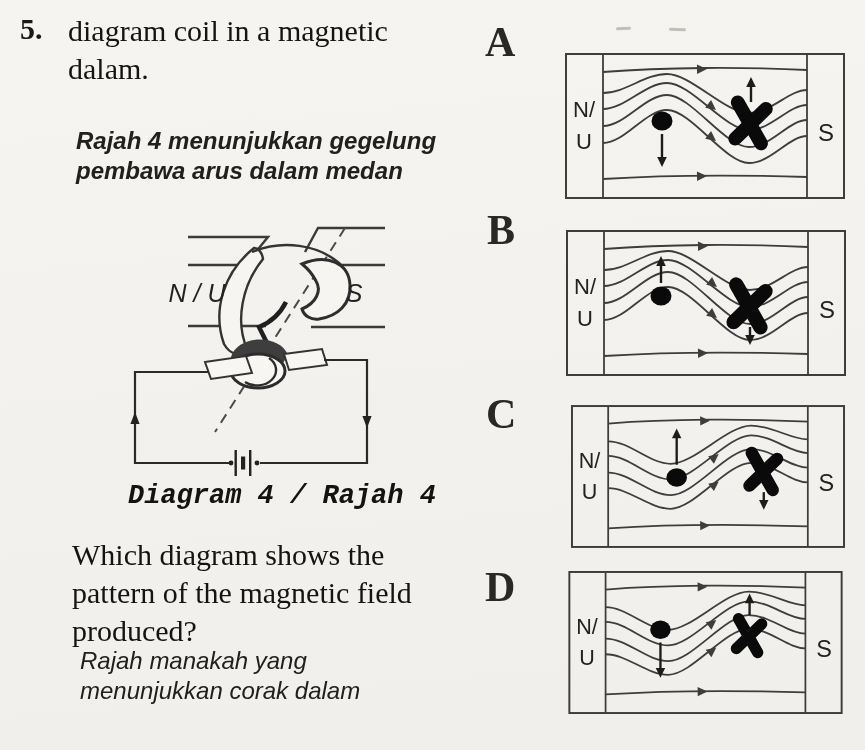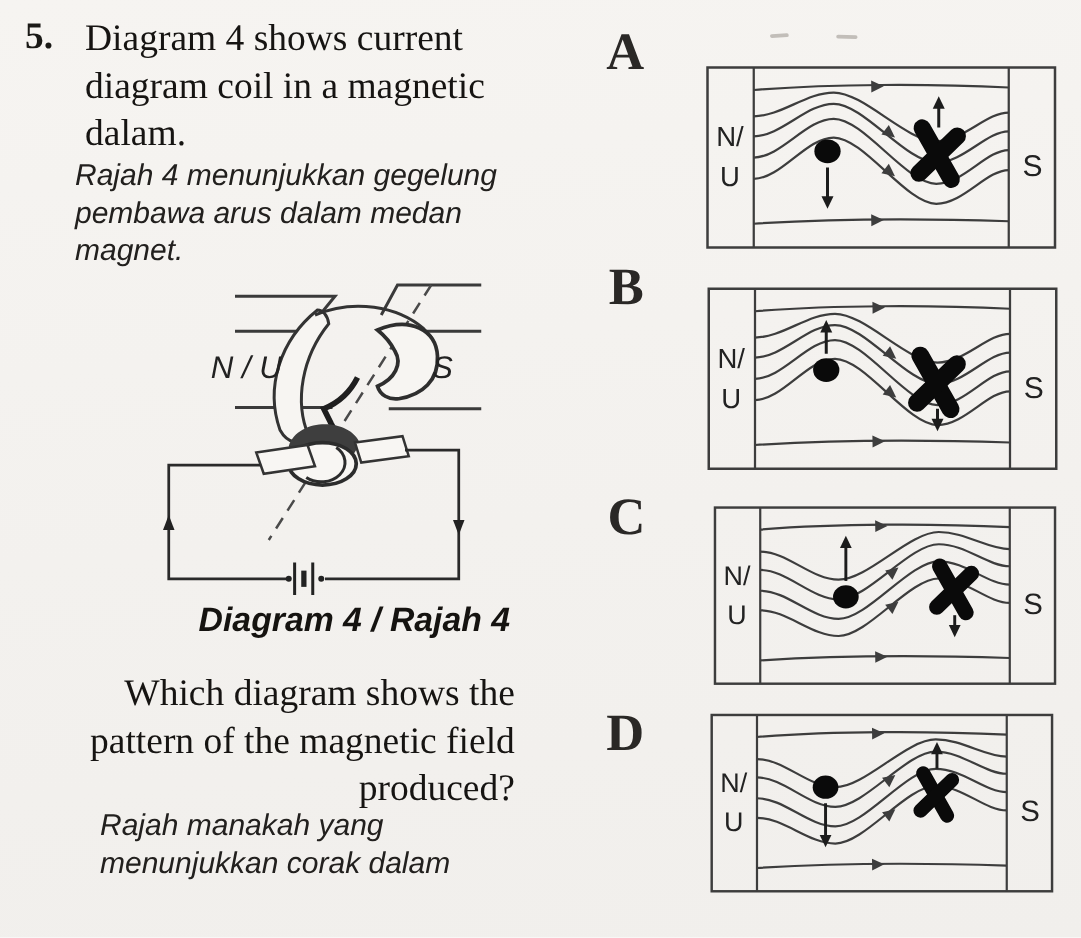--- a/index.html
+++ b/index.html
@@ -7,46 +7,44 @@
     position:relative;width:865px;height:750px;overflow:hidden;
     background:linear-gradient(175deg,#f6f4f1 0%,#f3f1ee 55%,#f1efec 100%);
     font-family:"Liberation Serif",serif;color:#1a1916;
   }
   .abs{position:absolute;white-space:nowrap;}
   .q-number{font-weight:bold;font-size:30px;}
   .en-line{font-size:30px;line-height:38px;color:#161412;}
   .ms-line{font-family:"Liberation Sans",sans-serif;font-style:italic;font-size:24px;line-height:30px;color:#22201e;}
   .opt-letter{font-weight:bold;font-size:42px;color:#2a2826;font-family:"Liberation Serif",serif;}
   .fig-caption{
-    font-family:Liberation Sans, sans-serif;font-style:italic;font-weight:600;
+    font-family:Liberation Mono, monospace;font-style:italic;font-weight:600;
     font-size:27px;color:#151310;text-align:right;width:280px;
   }
   svg{position:absolute;overflow:visible;}
   .scan-dash{position:absolute;height:3px;background:#c2beb9;border-radius:2px;}
 </style>
 </head>
 <body>
 
 <div class="page">
 
   <div class="scan-dash" style="left:616px;top:27px;width:15px;transform:rotate(-3deg);"></div>
   <div class="scan-dash" style="left:669px;top:28px;width:17px;transform:rotate(2deg);"></div>
 
   <div class="abs q-number" style="left:20px;top:12px;">5.</div>
 
   <div class="abs" style="left:68px;top:12px;">
-    <div class="en-line">Diagram 4 shows current</div>
     <div class="en-line">diagram coil in a magnetic</div>
     <div class="en-line">dalam.</div>
   </div>
 
-  <div class="abs" style="left:60px;top:126px;">
+  <div class="abs" style="left:76px;top:126px;font-weight:bold;">
     <div class="ms-line">Rajah 4 menunjukkan gegelung</div>
     <div class="ms-line">pembawa arus dalam medan</div>
-    <div class="ms-line">magnet.</div>
   </div>
 
   <svg viewBox="0 0 350 300" style="left:118px;top:222px;width:350px;height:300px;">
 
     <g stroke="#3a3a3a" stroke-width="2.4" fill="none">
       <path d="M70,15 H150 L128,42"></path>
       <path d="M70,43 H119"></path>
       <path d="M70,104 H148"></path>
     </g>
     <g stroke="#3a3a3a" stroke-width="2.4" fill="none">
@@ -86,21 +84,21 @@
       <rect x="131" y="228" width="2.4" height="26"></rect>
       <circle cx="139" cy="241" r="2.4"></circle>
     </g>
 
     <text x="79" y="80" font-family="Liberation Sans, sans-serif" font-style="italic" font-size="25" fill="#222222" text-anchor="middle">N / U</text>
     <text x="236" y="80" font-family="Liberation Sans, sans-serif" font-style="italic" font-size="25" fill="#222222" text-anchor="middle">S</text>
   </svg>
 
   <div class="abs fig-caption" style="left:128px;top:481px;">Diagram 4 / Rajah 4</div>
 
-  <div class="abs" style="left:72px;top:536px;text-align:right;">
+  <div class="abs" style="left:72px;top:536px;">
     <div class="en-line">Which diagram shows the</div>
     <div class="en-line">pattern of the magnetic field</div>
     <div class="en-line">produced?</div>
   </div>
 
   <div class="abs" style="left:80px;top:646px;">
     <div class="ms-line">Rajah manakah yang</div>
     <div class="ms-line">menunjukkan corak dalam</div>
   </div>
 

